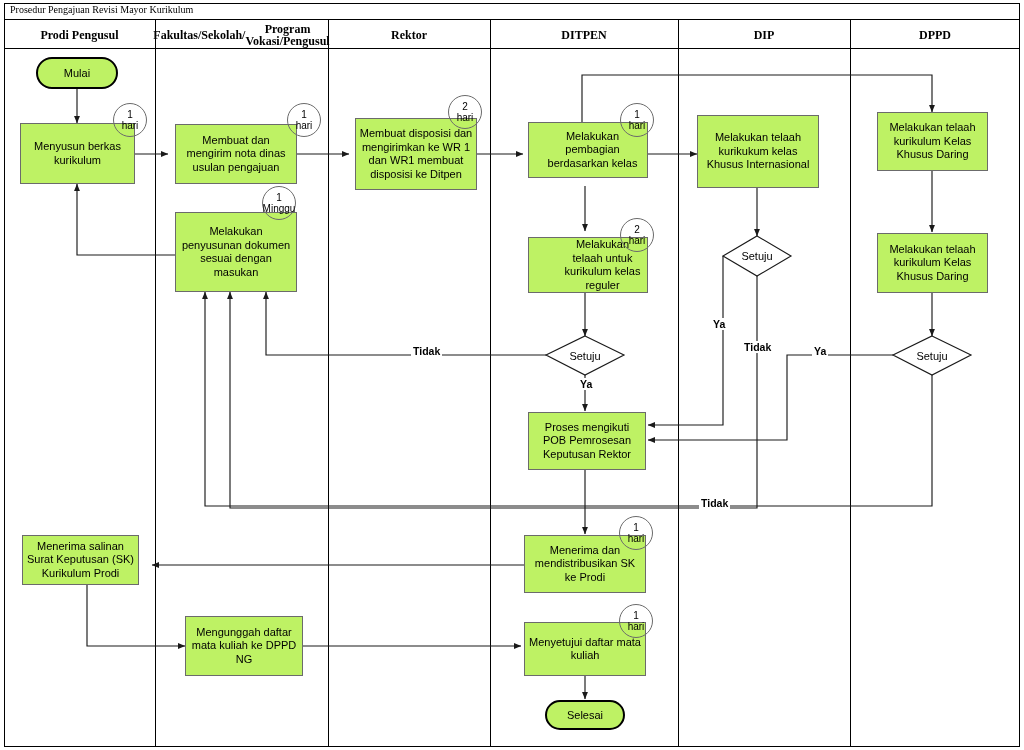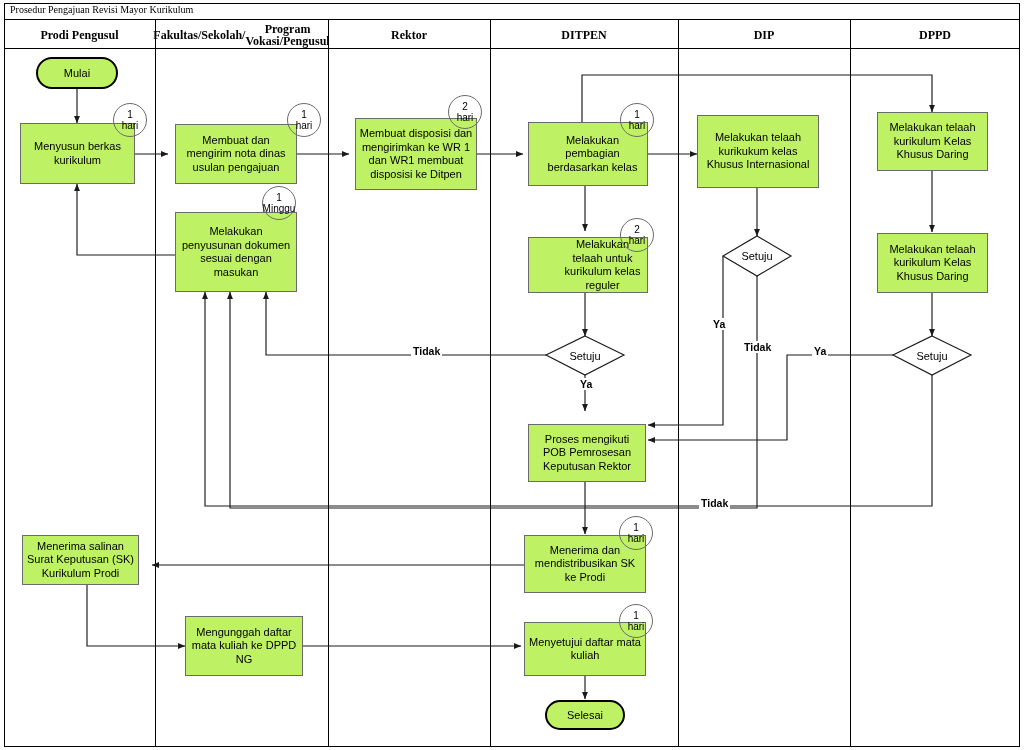--- a/index.html
+++ b/index.html
@@ -197,37 +197,37 @@
   </div>
 
   <div class="node proc" style="left:185px;top:616px;width:118px;height:60px;">Mengunggah daftar mata kuliah ke DPPD NG</div>
 
   <div class="node proc" style="left:355px;top:118px;width:122px;height:72px;">Membuat disposisi dan mengirimkan ke WR 1 dan WR1 membuat disposisi ke Ditpen</div>
   <div class="badge" style="left:448px;top:95px;">
     <span class="num">2</span>
     <span class="unit">hari</span>
   </div>
 
-  <div class="node proc" style="left:528px;top:122px;width:120px;height:64px;padding-left:12px;">Melakukan pembagian berdasarkan kelas</div>
+  <div class="node proc" style="left:528px;top:122px;width:120px;height:56px;padding-left:12px;">Melakukan pembagian berdasarkan kelas</div>
   <div class="badge" style="left:620px;top:103px;">
     <span class="num">1</span>
     <span class="unit">hari</span>
   </div>
 
   <div class="node proc" style="left:528px;top:237px;width:120px;height:56px;padding-left:32px;">Melakukan telaah untuk kurikulum kelas reguler</div>
   <div class="badge" style="left:620px;top:218px;">
     <span class="num">2</span>
     <span class="unit">hari</span>
   </div>
 
   <div class="diamond-wrap" style="left:546px;top:336px;width:78px;height:39px;">
     <div class="dlabel">Setuju</div>
   </div>
 
-  <div class="node proc" style="left:528px;top:424px;width:118px;height:58px;">Proses mengikuti POB Pemrosesan Keputusan Rektor</div>
+  <div class="node proc" style="left:528px;top:412px;width:118px;height:58px;">Proses mengikuti POB Pemrosesan Keputusan Rektor</div>
 
   <div class="node proc" style="left:524px;top:535px;width:122px;height:58px;">Menerima dan mendistribusikan SK ke Prodi</div>
   <div class="badge" style="left:619px;top:516px;">
     <span class="num">1</span>
     <span class="unit">hari</span>
   </div>
 
   <div class="node proc" style="left:524px;top:622px;width:122px;height:54px;">Menyetujui daftar mata kuliah</div>
   <div class="badge" style="left:619px;top:604px;">
     <span class="num">1</span>

